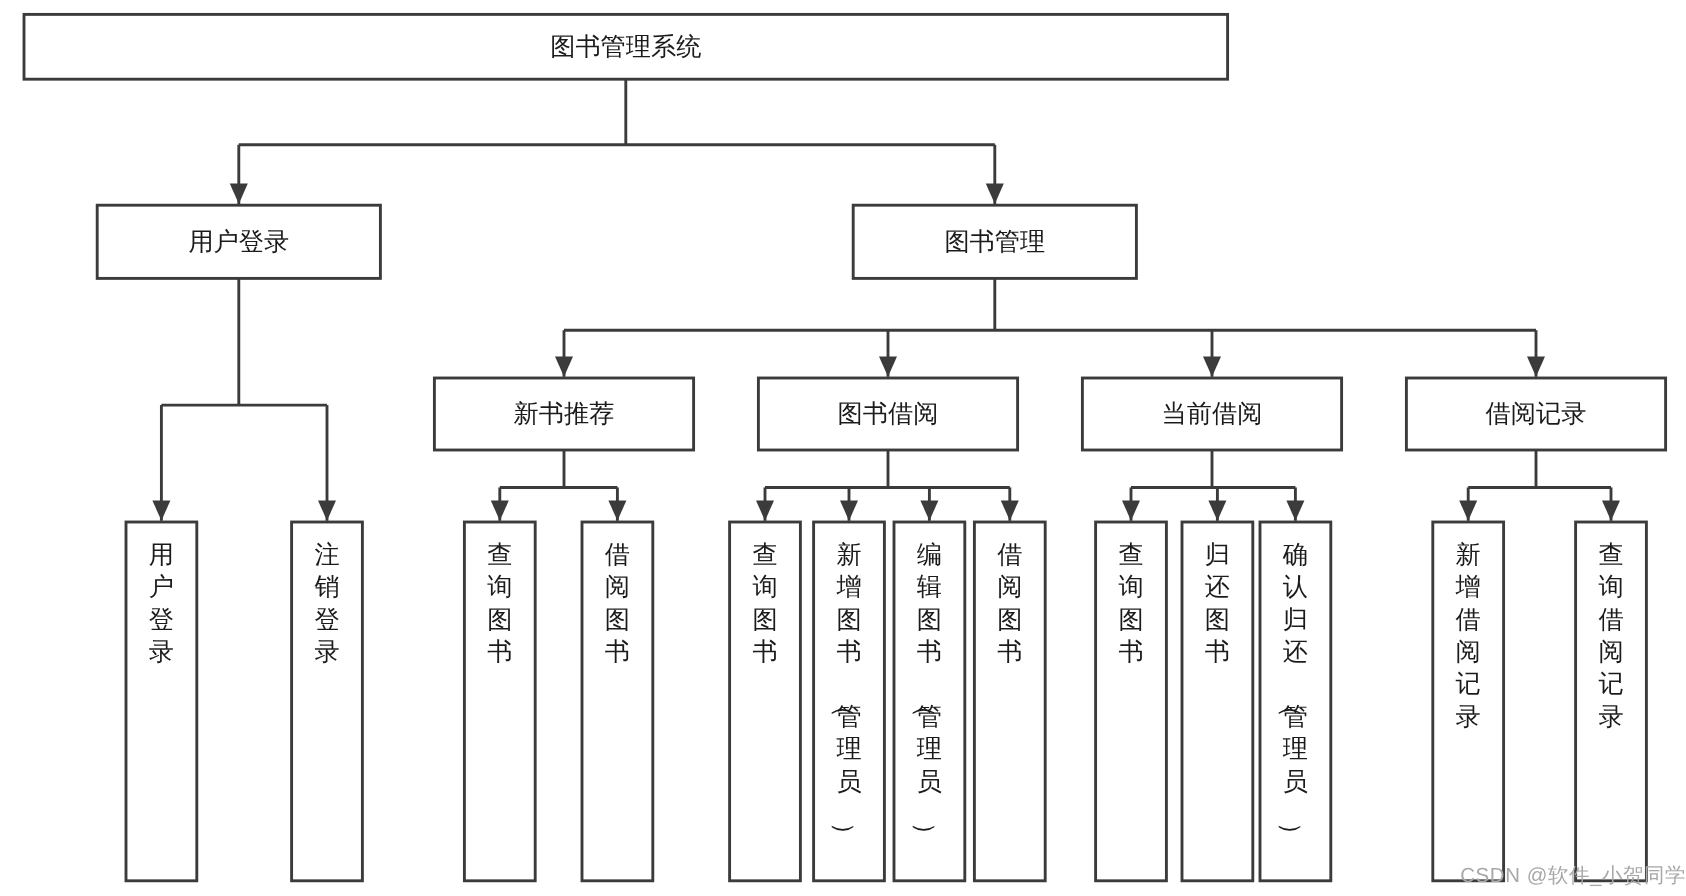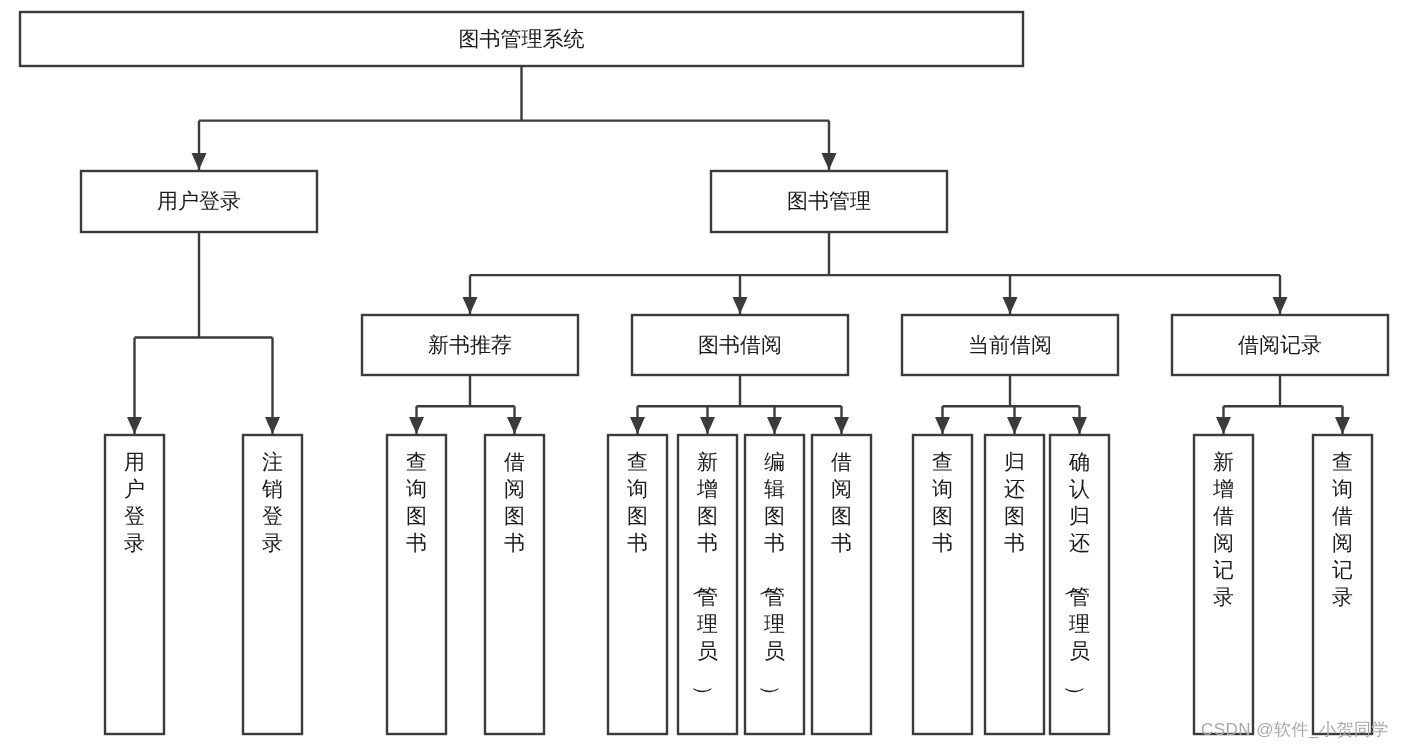--- a/index.html
+++ b/index.html
@@ -50,21 +50,21 @@
     dominant-baseline: middle;
   }
   .node-label-vertical {
     font-family: "Liberation Sans", sans-serif;
     fill: #1b1b1b;
     font-size: 21px;
     text-anchor: middle;
   }
   .watermark {
     position: absolute;
-    right: 16px;
+    right: 0;
     bottom: 6px;
     font-family: "Liberation Sans", sans-serif;
     font-size: 17px;
     color: #a8a8a8;
     letter-spacing: 0.5px;
     white-space: nowrap;
     pointer-events: none;
   }
 </style>
 </head>

